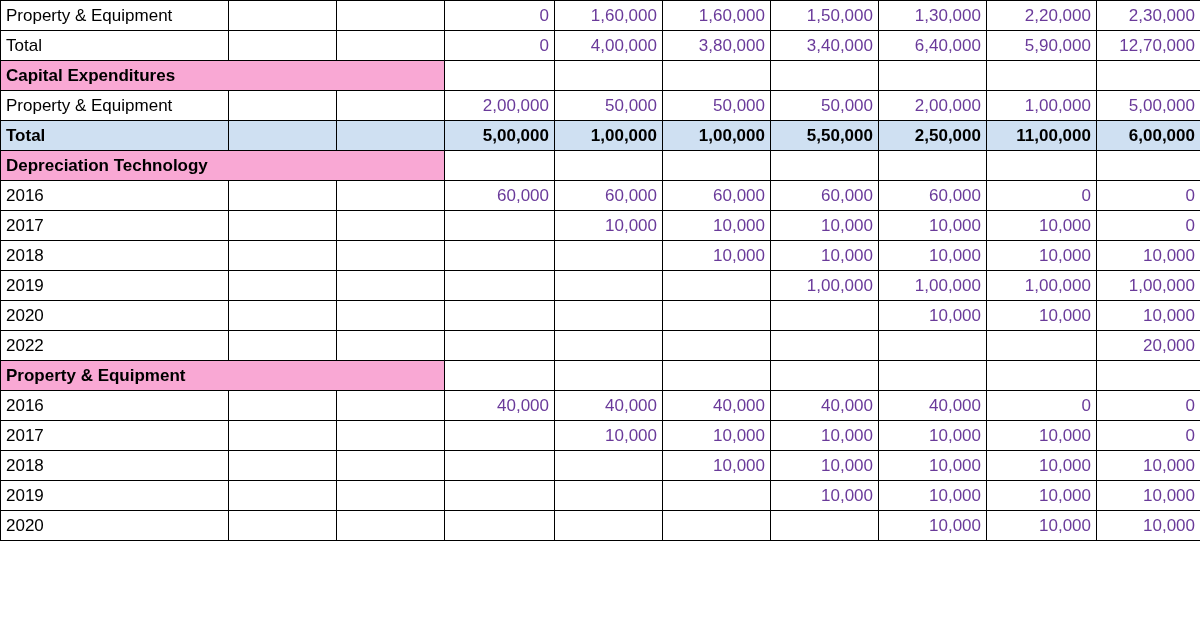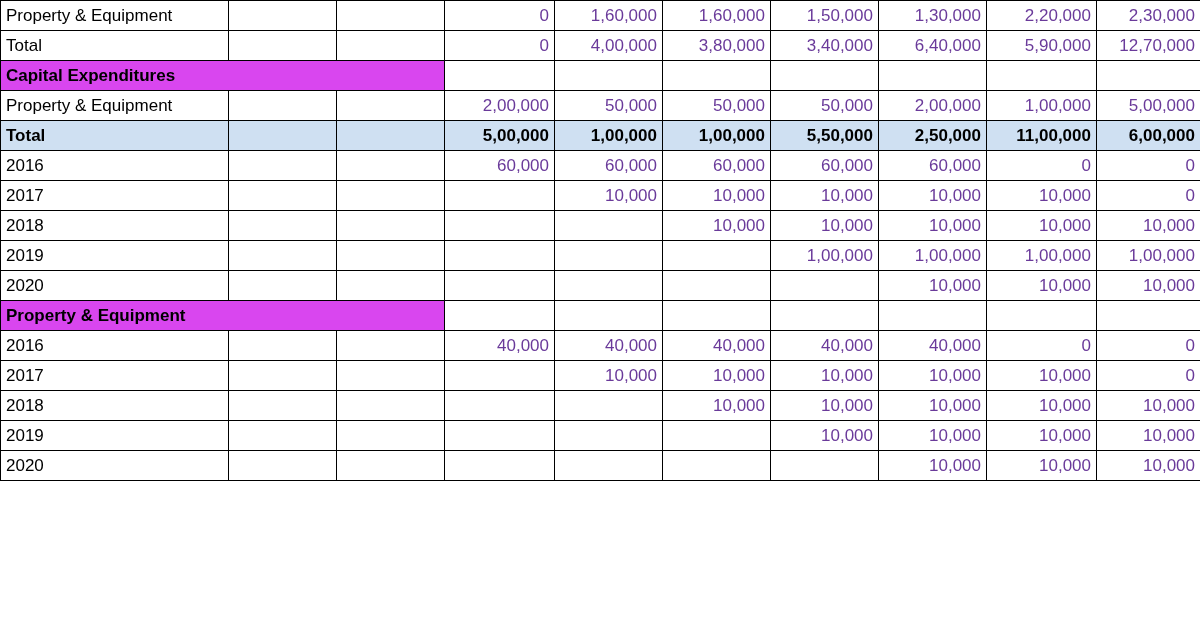--- a/index.html
+++ b/index.html
@@ -39,21 +39,21 @@
   col.c7 { width: 108px; }
   col.c8 { width: 110px; }
   col.c9 { width: 104px; }
 
   td.label { text-align: left; }
   td.num   { text-align: right; color: #6a3a9a; }
   td.numb  { text-align: right; color: #000000; font-weight: bold; }
   td.blank { }
 
   tr.section td {
-    background: #d946ef;
+    background: #f9a8d4;
     font-weight: bold;
   }
   tr.subtotal td.label,
   tr.subtotal td.blank,
   tr.subtotal td.numb {
     background: #cfe0f2;
   }
   tr.subtotal td.label { font-weight: bold; }
 
   tr.plain-total td.label { font-weight: normal; }
@@ -135,20 +135,30 @@
         <td class="blank"></td>
         <td class="blank"></td>
         <td class="numb">5,00,000</td>
         <td class="numb">1,00,000</td>
         <td class="numb">1,00,000</td>
         <td class="numb">5,50,000</td>
         <td class="numb">2,50,000</td>
         <td class="numb">11,00,000</td>
         <td class="numb">6,00,000</td>
       </tr>
+      <tr class="section">
+        <td class="label section-span" colspan="3">Depreciation Technology</td>
+        <td class="blank section-empty"></td>
+        <td class="blank section-empty"></td>
+        <td class="blank section-empty"></td>
+        <td class="blank section-empty"></td>
+        <td class="blank section-empty"></td>
+        <td class="blank section-empty"></td>
+        <td class="blank section-empty"></td>
+      </tr>
       <tr class="plain-total">
         <td class="label">2016</td>
         <td class="blank"></td>
         <td class="blank"></td>
         <td class="num">60,000</td>
         <td class="num">60,000</td>
         <td class="num">60,000</td>
         <td class="num">60,000</td>
         <td class="num">60,000</td>
         <td class="num">0</td>
@@ -194,20 +204,32 @@
         <td class="label">2020</td>
         <td class="blank"></td>
         <td class="blank"></td>
         <td class="blank"></td>
         <td class="blank"></td>
         <td class="blank"></td>
         <td class="blank"></td>
         <td class="num">10,000</td>
         <td class="num">10,000</td>
         <td class="num">10,000</td>
+      </tr>
+      <tr class="plain-total">
+        <td class="label">2022</td>
+        <td class="blank"></td>
+        <td class="blank"></td>
+        <td class="blank"></td>
+        <td class="blank"></td>
+        <td class="blank"></td>
+        <td class="blank"></td>
+        <td class="blank"></td>
+        <td class="blank"></td>
+        <td class="num">20,000</td>
       </tr>
       <tr class="section">
         <td class="label section-span" colspan="3">Property &amp; Equipment</td>
         <td class="blank section-empty"></td>
         <td class="blank section-empty"></td>
         <td class="blank section-empty"></td>
         <td class="blank section-empty"></td>
         <td class="blank section-empty"></td>
         <td class="blank section-empty"></td>
         <td class="blank section-empty"></td>

